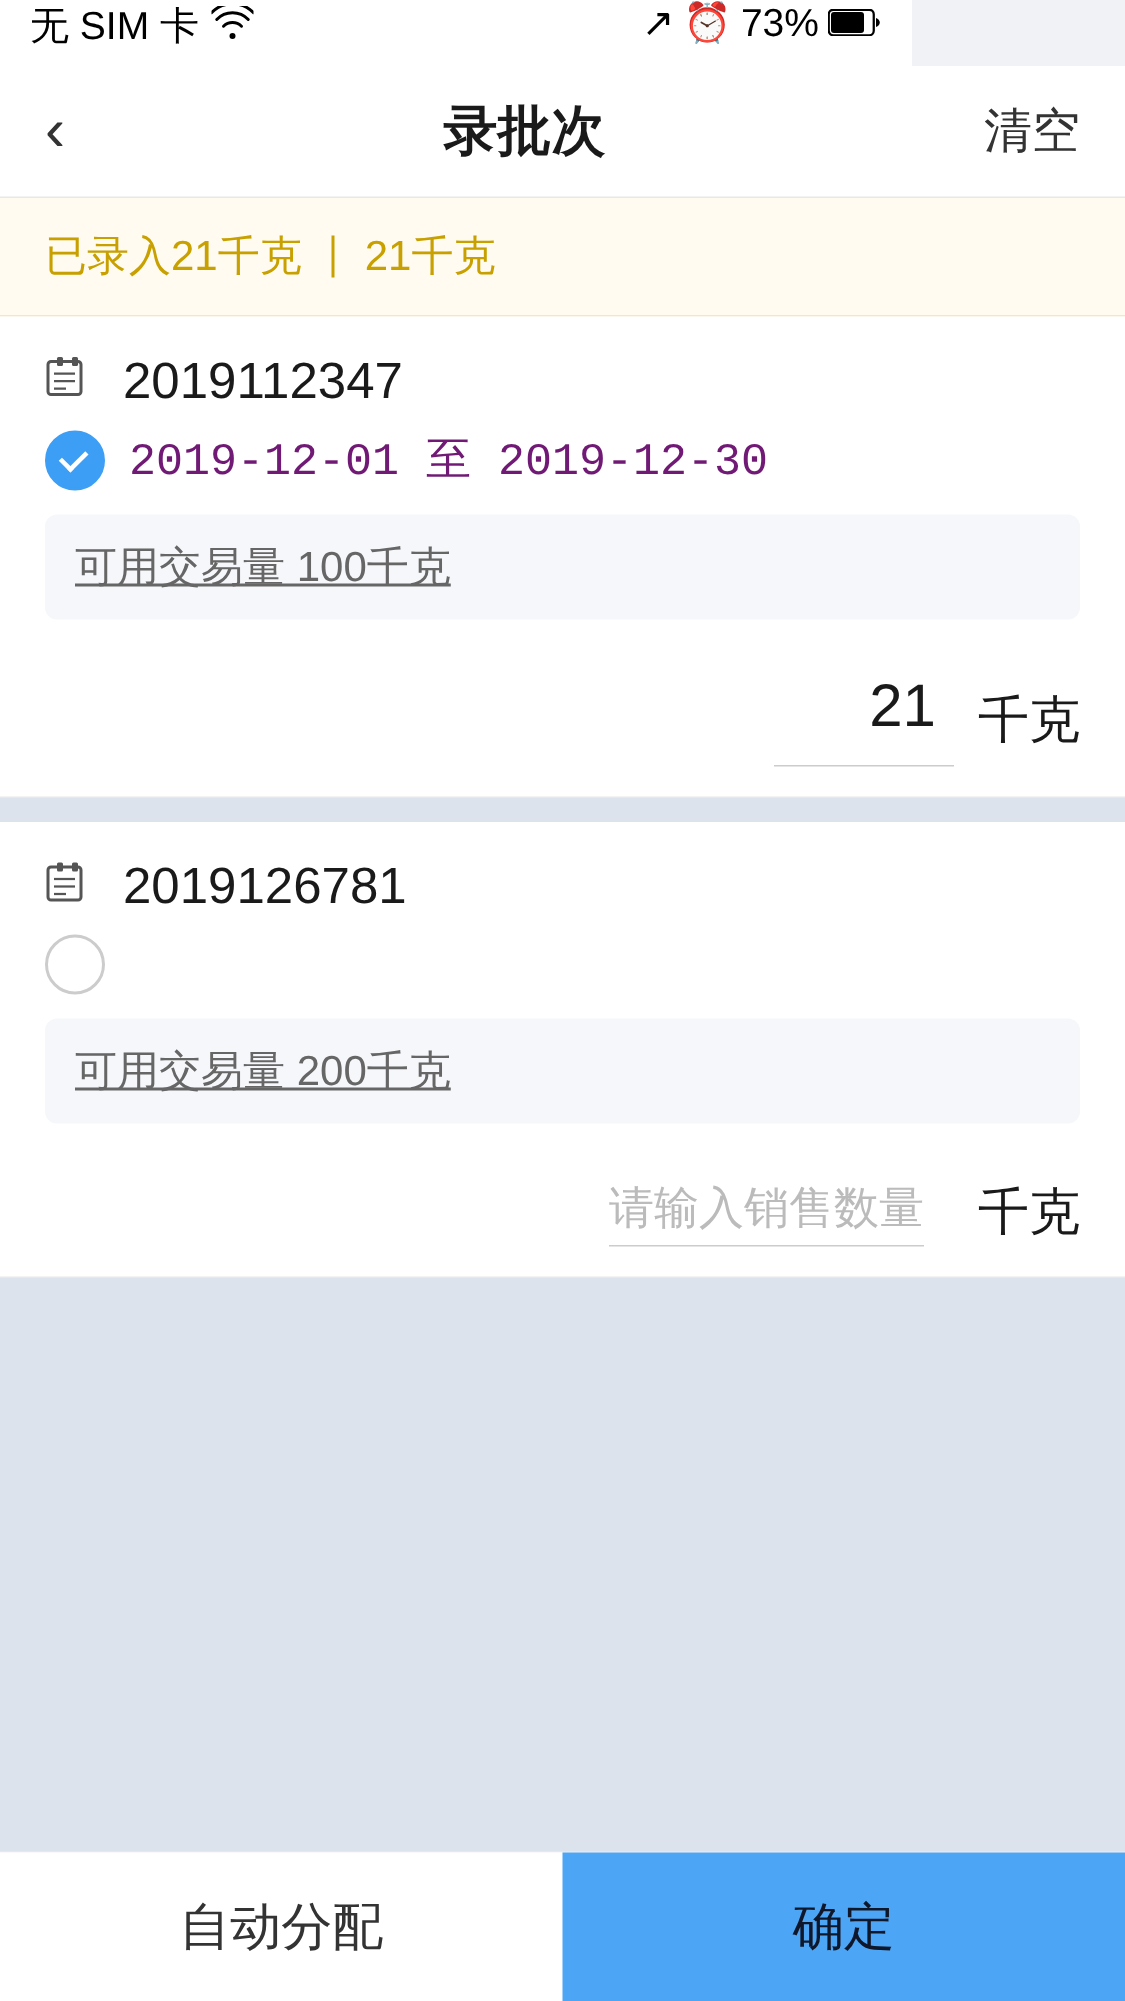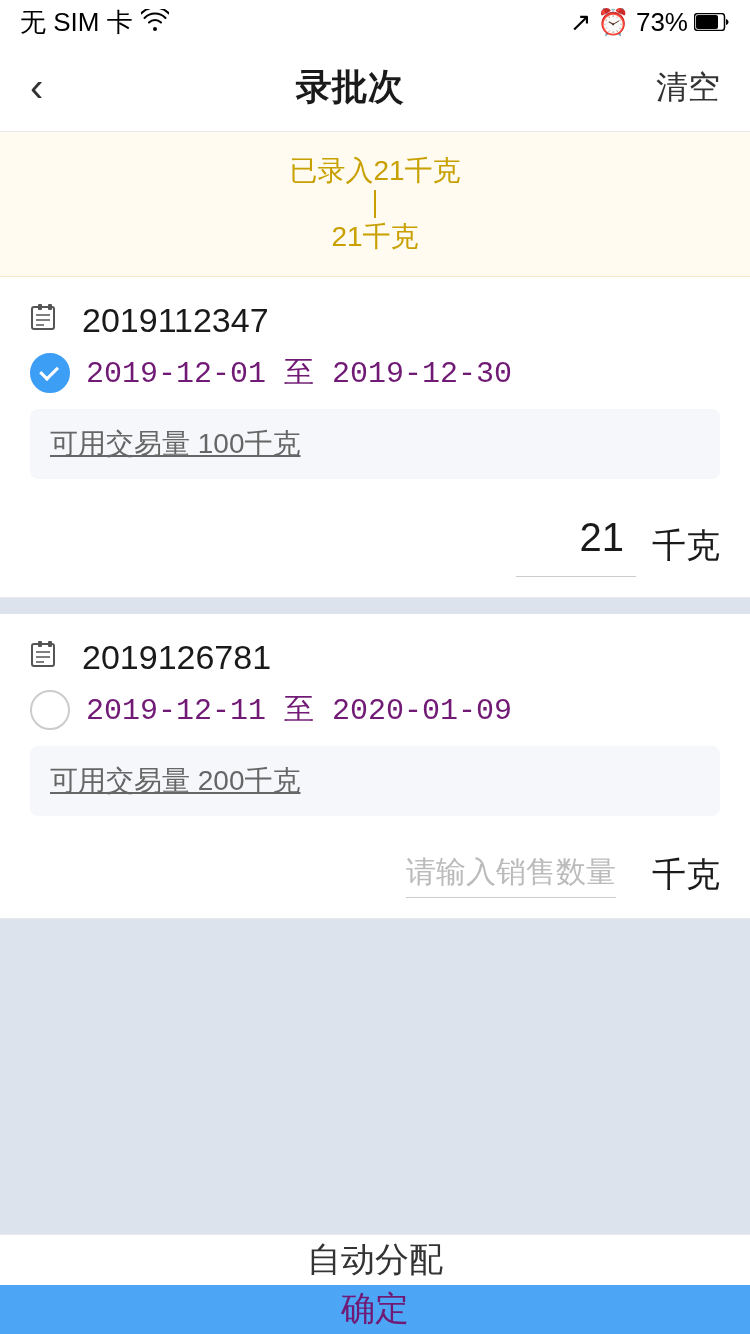--- a/index.html
+++ b/index.html
@@ -8,25 +8,25 @@
       width: 750px;
       min-height: 1334px;
       font-family: -apple-system, "PingFang SC", "Helvetica Neue", sans-serif;
       background: #f0f2f5;
       position: relative;
       overflow-x: hidden;
     }
 
     
     .status-bar {
-      width: 750px;
+      width: 608px;
       height: 44px;
       background: #fff;
       display: flex;
-      align-items: center;
+      align-items: flex-start;
       justify-content: space-between;
       padding: 0 20px;
       font-size: 28px;
     }
     .status-bar-left {
       display: flex;
       align-items: center;
       gap: 8px;
       font-size: 26px;
       color: #000;
@@ -73,21 +73,20 @@
 
     
     .info-bar {
       width: 750px;
       background: #fffbf0;
       padding: 20px 30px;
       display: flex;
       align-items: center;
       gap: 0;
       border-bottom: 1px solid #f0e8c0;
-      flex-direction: column;
     }
     .info-bar-item {
       font-size: 28px;
       color: #c8a000;
       font-weight: 500;
     }
     .info-bar-divider {
       width: 2px;
       height: 28px;
       background: #c8a000;
@@ -231,39 +230,38 @@
     
     .bottom-bar {
       position: fixed;
       bottom: 0;
       left: 0;
       width: 750px;
       height: 100px;
       display: flex;
       background: #fff;
       border-top: 1px solid #e8e8e8;
-      flex-direction: column;
     }
     .bottom-btn-auto {
       flex: 1;
       display: flex;
       align-items: center;
       justify-content: center;
       font-size: 34px;
       color: #333;
       background: #fff;
       cursor: pointer;
     }
     .bottom-btn-confirm {
       flex: 1;
       display: flex;
       align-items: center;
       justify-content: center;
       font-size: 34px;
-      color: #701a75;
+      color: #0f172a;
       background: #4da6f5;
       cursor: pointer;
     }
   </style>
 </head>
 <body>
 
 <div class="status-bar">
   <div class="status-bar-left">
     <span>无 SIM 卡</span>
@@ -347,21 +345,20 @@
           <rect x="18" y="1" width="4" height="6" rx="1" fill="#555"></rect>
           <line x1="6" y1="12" x2="20" y2="12" stroke="#555" stroke-width="1.5"></line>
           <line x1="6" y1="17" x2="20" y2="17" stroke="#555" stroke-width="1.5"></line>
           <line x1="6" y1="22" x2="14" y2="22" stroke="#555" stroke-width="1.5"></line>
         </svg>
       </span>
       <span class="batch-id">2019126781</span>
     </div>
     <div class="batch-date-row">
       <div class="radio-circle"></div>
-      <span class="batch-date-text">2019-12-11 至 2020-01-09</span>
     </div>
     <div class="batch-avail-box">
       <span class="batch-avail-text">可用交易量 200千克</span>
     </div>
   </div>
 
   <div class="input-row">
     <div class="input-underline">
       <span class="input-placeholder">请输入销售数量</span>
     </div>

